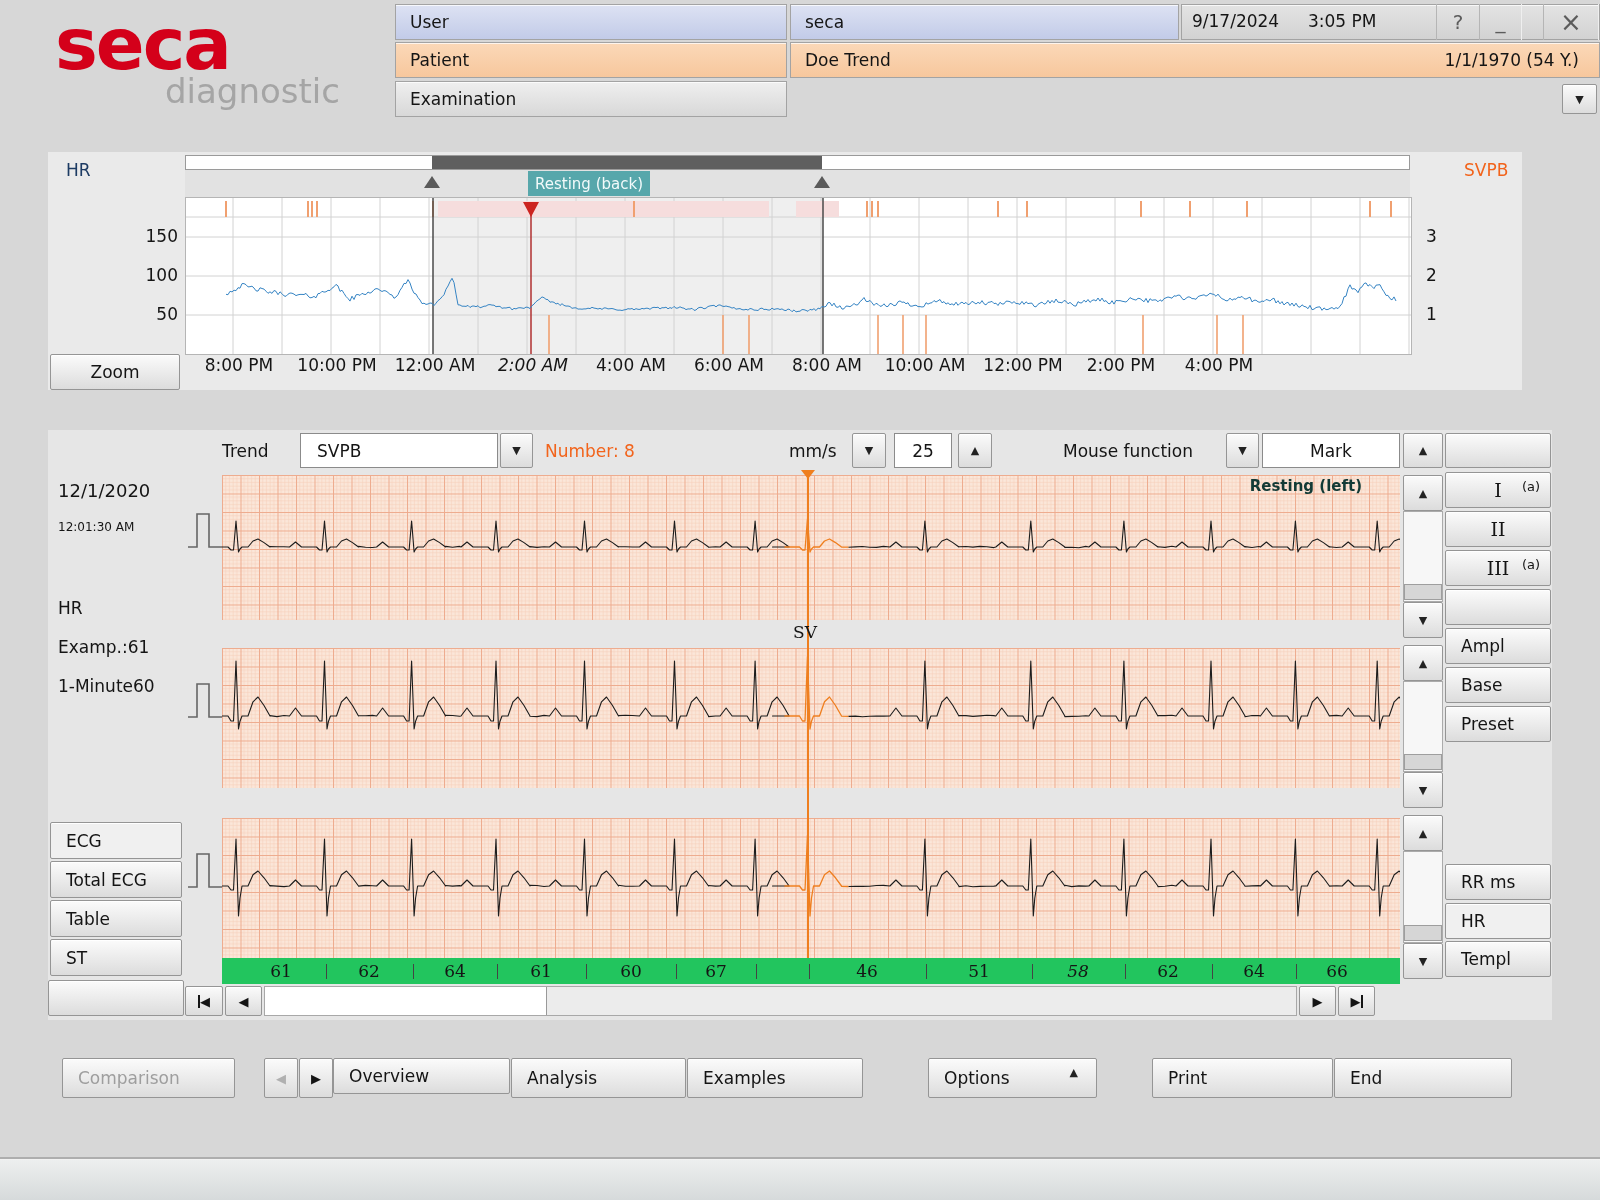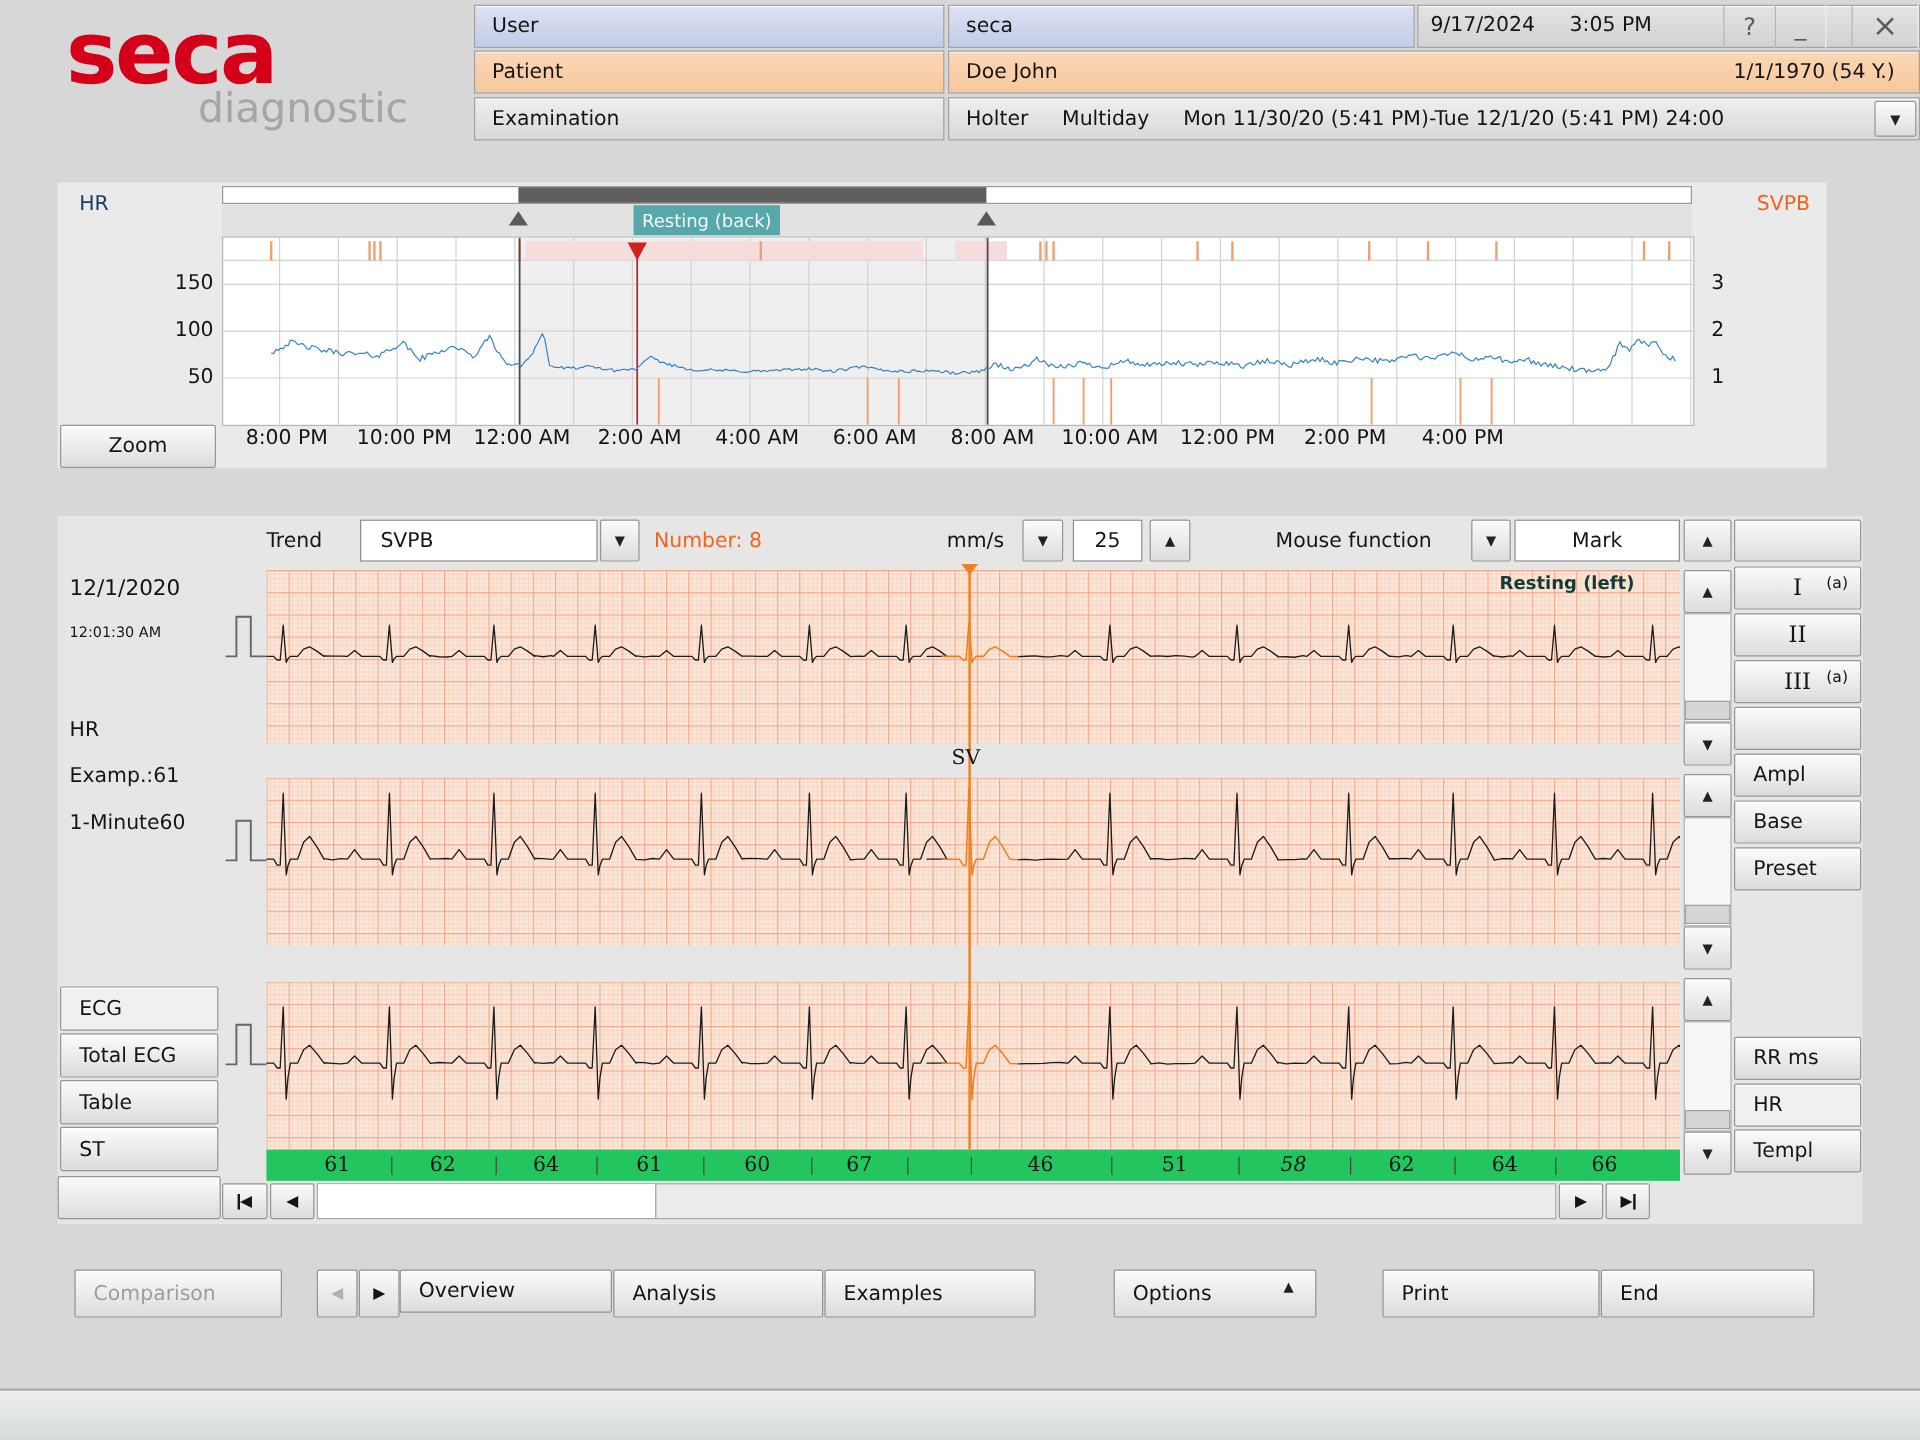--- a/index.html
+++ b/index.html
@@ -57,31 +57,26 @@
       <span>_</span>
     </div>
   <div class="winbtn" style="left:1543px;width:54px;font-size:26px">
       <span>×</span>
     </div>
 
   <div class="cell peach" style="left:395px;top:42px;width:392px;height:36px">
       <span>Patient</span>
     </div>
   <div class="cell peach" style="left:790px;top:42px;width:810px;height:36px;justify-content:space-between;padding-right:20px">
-       <span>Doe John</span>
+       <span>Doe Trend</span>
        <span>1/1/1970 (54 Y.)</span>
     </div>
 
   <div class="cell grayc" style="left:395px;top:81px;width:392px;height:36px">
       <span>Examination</span>
-    </div>
-  <div class="cell grayc" style="left:790px;top:81px;width:810px;height:36px">
-       <span>Holter</span>
-       <span style="margin-left:28px">Multiday</span>
-       <span style="position:absolute;left:195px">Mon 11/30/20 (5:41 PM)-Tue 12/1/20 (5:41 PM) 24:00</span>
     </div>
   <div class="btn" style="left:1562px;top:84px;width:35px;height:30px">
       <span class="spin">▼</span>
     </div>
 
   <div class="abs" style="left:48px;top:152px;width:1474px;height:238px;background:#eaeaea">
     <span class="lbl" style="left:18px;top:8px;color:#1d3b63">HR</span>
     <span class="lbl" style="left:1416px;top:8px;color:#f2641c">SVPB</span>
 
     <div class="abs" style="left:137px;top:3px;width:1225px;height:15px;background:#fff;border:1px solid #9a9a9a;box-sizing:border-box">
@@ -171,21 +166,21 @@
           <polygon points="337,4 353,4 345,19" fill="#cc2420"></polygon>
           <polyline points="40,96.3 42,96.7 44,93.3 46,93.9 48,92.2 50,92.7 52,89.7 54,90.2 56,85.6 58,85.6 60,86.7 62,88.9 64,88.7 66,88.2 68,90.0 70,92.8 72,93.1 74,89.8 76,90.5 78,91.1 80,93.2 82,95.3 84,93.8 86,95.4 88,92.5 90,93.3 92,96.7 94,93.8 96,95.7 98,97.9 100,98.3 102,96.2 104,95.0 106,95.2 108,96.1 110,97.6 112,96.8 114,96.4 116,96.4 118,96.5 120,95.4 122,98.0 124,99.8 126,99.5 128,98.4 130,99.8 132,95.6 134,95.4 136,93.3 138,94.1 140,93.8 142,92.4 144,92.5 146,90.2 148,88.8 150,86.4 152,87.9 154,93.4 156,92.2 158,95.4 160,98.5 162,100.5 164,103.1 166,98.2 168,101.5 170,96.8 172,96.5 174,97.4 176,95.3 178,96.3 180,96.5 182,94.0 184,95.2 186,94.0 188,91.7 190,90.6 192,90.9 194,92.3 196,93.5 198,92.6 200,93.0 202,94.5 204,96.4 206,97.0 208,100.3 210,99.0 212,96.7 214,92.3 216,89.4 218,85.4 220,85.6 222,81.6 224,85.0 226,91.1 228,95.2 230,96.0 232,99.6 234,102.0 236,105.6 238,105.2 240,106.4 242,106.0 244,105.0 246,105.3 248,107.6 250,105.2 252,102.6 254,101.2 256,98.8 258,96.8 260,91.2 262,88.0 264,83.7 266,80.3 268,84.6 270,96.1 272,106.8 274,107.0 276,108.2 278,108.2 280,108.4 282,107.4 284,109.5 286,108.1 288,108.0 290,108.7 292,107.7 294,109.8 296,109.1 298,108.2 300,108.1 302,106.8 304,106.6 306,107.1 308,107.2 310,108.7 312,108.4 314,108.4 316,110.3 318,109.9 320,110.0 322,109.5 324,109.3 326,111.9 328,110.4 330,110.9 332,109.9 334,109.7 336,110.0 338,110.4 340,109.1 342,109.4 344,110.5 346,107.7 348,106.1 350,103.7 352,102.2 354,100.8 356,98.9 358,99.7 360,101.3 362,101.7 364,104.2 366,103.8 368,104.3 370,106.0 372,105.2 374,107.5 376,105.7 378,107.4 380,108.1 382,108.0 384,108.5 386,110.3 388,109.9 390,109.8 392,111.1 394,111.0 396,111.2 398,110.9 400,110.9 402,110.2 404,110.6 406,109.3 408,110.1 410,110.4 412,111.0 414,110.3 416,111.4 418,109.9 420,110.0 422,110.9 424,110.7 426,110.5 428,111.0 430,111.8 432,112.2 434,112.1 436,112.5 438,111.9 440,111.6 442,110.7 444,111.0 446,110.5 448,111.8 450,110.7 452,111.3 454,111.4 456,110.4 458,110.9 460,110.2 462,110.3 464,111.3 466,109.8 468,109.3 470,109.6 472,109.2 474,110.9 476,109.7 478,109.8 480,109.2 482,110.8 484,109.6 486,110.4 488,108.4 490,110.2 492,110.0 494,108.8 496,109.8 498,110.2 500,111.6 502,110.9 504,111.0 506,110.3 508,112.3 510,112.0 512,110.0 514,109.3 516,109.5 518,110.8 520,110.2 522,108.5 524,107.9 526,107.6 528,107.3 530,108.9 532,107.2 534,106.9 536,108.0 538,108.5 540,108.0 542,108.6 544,109.0 546,110.1 548,109.5 550,111.2 552,110.8 554,110.6 556,111.6 558,111.9 560,111.3 562,112.1 564,110.5 566,110.9 568,112.1 570,112.2 572,112.5 574,110.6 576,110.1 578,111.5 580,111.3 582,112.0 584,112.0 586,110.1 588,111.5 590,110.9 592,110.7 594,111.5 596,110.9 598,112.2 600,112.6 602,111.0 604,111.7 606,113.7 608,111.9 610,113.9 612,113.4 614,113.2 616,111.6 618,111.7 620,112.4 622,113.3 624,111.3 626,112.0 628,110.7 630,112.6 632,110.1 634,110.8 636,108.3 638,109.1 640,108.3 642,104.7 644,104.6 646,107.9 648,105.1 650,108.9 652,109.3 654,107.7 656,111.1 658,110.8 660,108.1 662,108.2 664,108.7 666,107.4 668,105.5 670,107.0 672,106.7 674,103.6 676,102.0 678,99.5 680,103.3 682,103.6 684,102.4 686,104.8 688,107.4 690,105.3 692,106.3 694,108.3 696,107.9 698,105.8 700,108.4 702,108.5 704,105.4 706,106.0 708,107.7 710,107.2 712,103.8 714,102.9 716,104.3 718,104.0 720,105.8 722,104.7 724,108.0 726,108.2 728,107.5 730,107.2 732,108.6 734,108.6 736,109.0 738,108.6 740,104.7 742,106.1 744,105.1 746,104.7 748,102.5 750,104.0 752,102.8 754,101.5 756,104.8 758,103.6 760,106.1 762,104.8 764,106.7 766,105.8 768,107.2 770,104.2 772,107.3 774,105.3 776,104.1 778,105.8 780,104.4 782,106.7 784,105.9 786,103.3 788,104.5 790,106.0 792,104.3 794,105.6 796,102.6 798,105.8 800,106.9 802,104.4 804,104.1 806,103.4 808,105.6 810,105.2 812,107.5 814,104.3 816,106.0 818,105.9 820,103.2 822,103.2 824,103.7 826,105.3 828,103.6 830,105.5 832,105.6 834,106.4 836,103.4 838,106.3 840,103.8 842,105.6 844,105.2 846,105.2 848,108.3 850,108.9 852,106.3 854,105.1 856,104.1 858,106.1 860,105.5 862,102.3 864,105.2 866,102.4 868,104.7 870,101.0 872,104.2 874,104.4 876,104.9 878,102.5 880,103.2 882,105.8 884,104.4 886,106.1 888,107.8 890,108.1 892,103.7 894,104.9 896,104.8 898,102.2 900,104.1 902,101.5 904,104.4 906,102.5 908,101.8 910,103.0 912,100.0 914,103.1 916,100.1 918,103.5 920,102.6 922,105.3 924,105.8 926,102.7 928,106.1 930,102.4 932,102.7 934,102.6 936,103.2 938,103.6 940,104.0 942,102.2 944,99.6 946,100.8 948,101.5 950,102.1 952,100.3 954,100.6 956,102.1 958,103.8 960,100.4 962,104.6 964,100.7 966,102.3 968,101.9 970,101.9 972,103.8 974,101.8 976,103.3 978,100.7 980,99.8 982,99.0 984,99.5 986,100.2 988,97.8 990,98.2 992,97.1 994,97.3 996,100.5 998,101.9 1000,100.3 1002,98.9 1004,99.1 1006,100.6 1008,100.7 1010,101.3 1012,98.6 1014,97.8 1016,97.3 1018,96.8 1020,98.1 1022,97.0 1024,95.2 1026,96.0 1028,96.4 1030,98.3 1032,96.1 1034,98.9 1036,100.7 1038,101.5 1040,102.8 1042,102.6 1044,100.1 1046,102.2 1048,100.9 1050,101.3 1052,99.1 1054,99.5 1056,98.4 1058,100.6 1060,101.1 1062,100.0 1064,99.2 1066,103.9 1068,102.3 1070,102.2 1072,103.8 1074,104.3 1076,103.0 1078,103.5 1080,101.5 1082,102.0 1084,103.0 1086,101.1 1088,100.2 1090,105.0 1092,102.7 1094,105.8 1096,103.6 1098,107.0 1100,105.0 1102,104.3 1104,107.6 1106,105.0 1108,108.1 1110,105.2 1112,108.6 1114,109.2 1116,106.8 1118,108.4 1120,108.9 1122,110.7 1124,107.3 1126,111.7 1128,111.1 1130,109.6 1132,109.0 1134,108.9 1136,112.3 1138,109.9 1140,111.6 1142,111.5 1144,110.4 1146,109.5 1148,111.1 1150,109.6 1152,110.6 1154,108.1 1156,105.6 1158,98.8 1160,98.2 1162,90.8 1164,86.8 1166,91.1 1168,90.6 1170,91.9 1172,94.7 1174,90.2 1176,88.9 1178,85.6 1180,84.9 1182,88.1 1184,86.5 1186,88.6 1188,90.6 1190,87.2 1192,86.9 1194,86.7 1196,90.8 1198,93.8 1200,97.4 1202,97.4 1204,100.6 1206,101.9 1208,98.9 1210,103.0" fill="none" stroke="#3584c4" stroke-width="1"></polyline>
         </svg>
     </div>
 
     <div id="xticks">
         <div style="position: absolute; left: 48px; top: 203px; width: 90px; text-align: center; font-size: 17px;">6:00 PM</div>
         <div style="position: absolute; left: 146px; top: 203px; width: 90px; text-align: center; font-size: 17px;">8:00 PM</div>
         <div style="position: absolute; left: 244px; top: 203px; width: 90px; text-align: center; font-size: 17px;">10:00 PM</div>
         <div style="position: absolute; left: 342px; top: 203px; width: 90px; text-align: center; font-size: 17px;">12:00 AM</div>
-        <div style="position: absolute; left: 440px; top: 203px; width: 90px; text-align: center; font-size: 17px;">2:00 AM</div>
+        <div style="position: absolute; left: 440px; top: 203px; width: 90px; text-align: center; font-size: 17px; font-style: italic;">2:00 AM</div>
         <div style="position: absolute; left: 538px; top: 203px; width: 90px; text-align: center; font-size: 17px;">4:00 AM</div>
         <div style="position: absolute; left: 636px; top: 203px; width: 90px; text-align: center; font-size: 17px;">6:00 AM</div>
         <div style="position: absolute; left: 734px; top: 203px; width: 90px; text-align: center; font-size: 17px;">8:00 AM</div>
         <div style="position: absolute; left: 832px; top: 203px; width: 90px; text-align: center; font-size: 17px;">10:00 AM</div>
         <div style="position: absolute; left: 930px; top: 203px; width: 90px; text-align: center; font-size: 17px;">12:00 PM</div>
         <div style="position: absolute; left: 1028px; top: 203px; width: 90px; text-align: center; font-size: 17px;">2:00 PM</div>
         <div style="position: absolute; left: 1126px; top: 203px; width: 90px; text-align: center; font-size: 17px;">4:00 PM</div>
       </div>
     <div class="btn" style="left:2px;top:202px;width:130px;height:36px">
       <span>Zoom</span>

